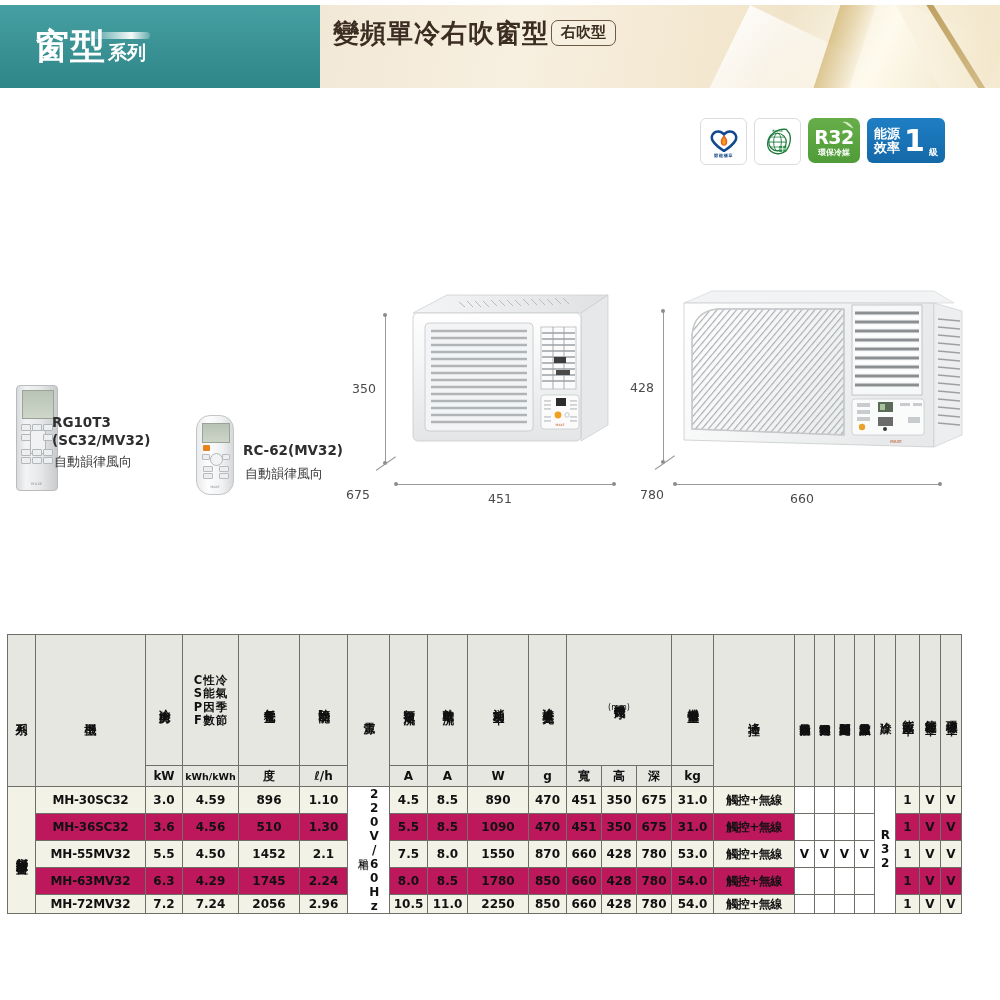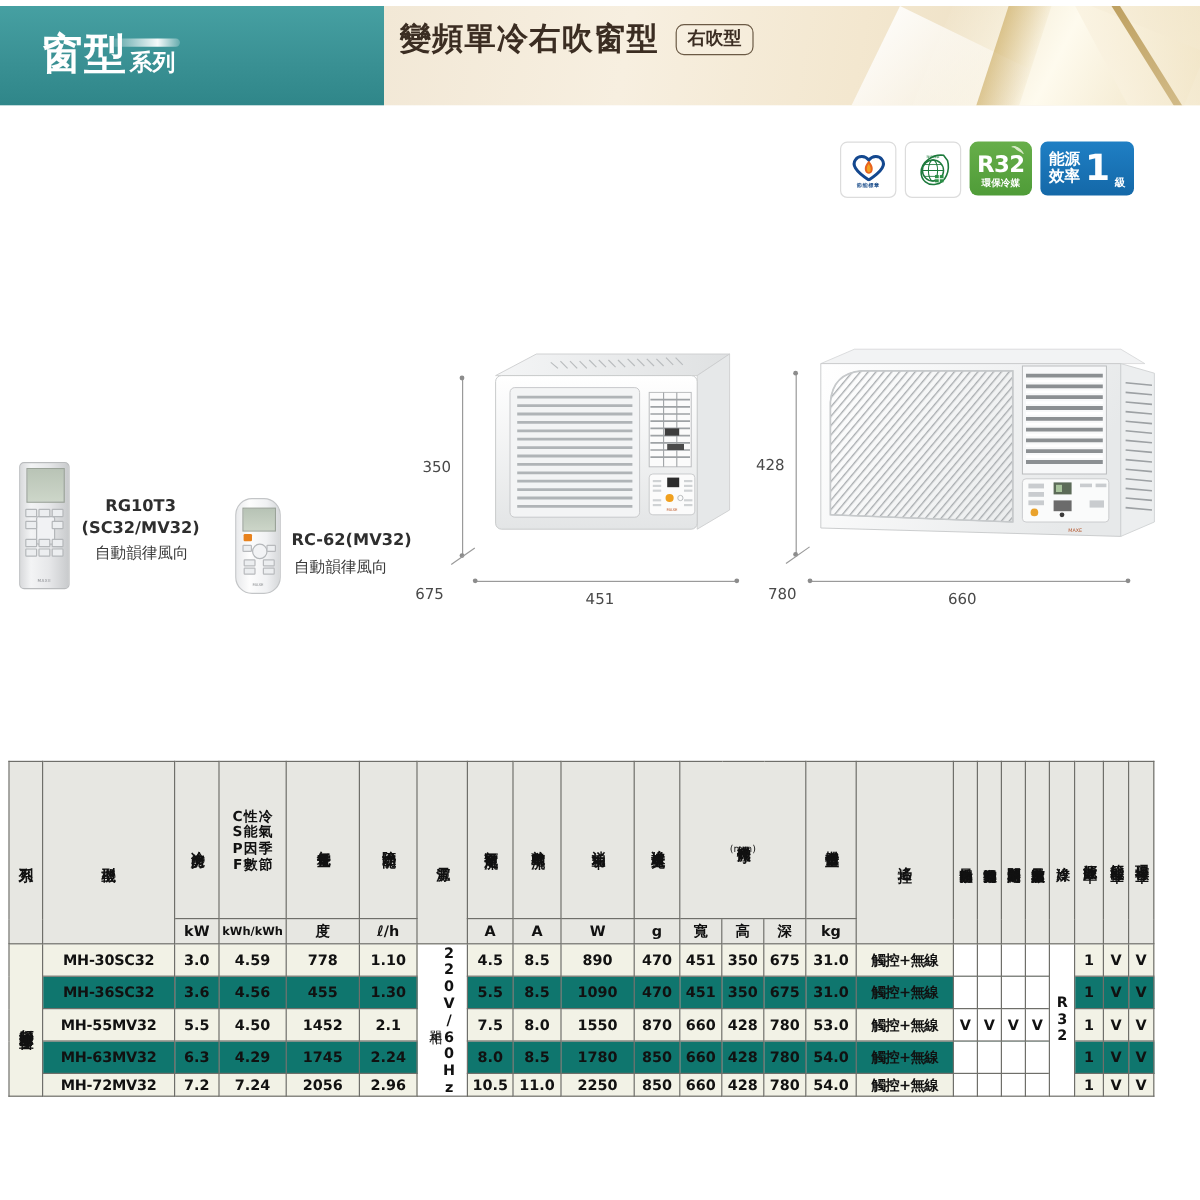--- a/index.html
+++ b/index.html
@@ -62,21 +62,21 @@
       transform:rotate(26deg);}
   .title-row{
     position:absolute;left:13px;top:15px;display:flex;align-items:center;
   }
   .title-main{
     font-family:"DejaVu Sans","Liberation Sans",sans-serif;
     font-weight:bold;font-size:26px;color:#3b2d22;letter-spacing:1px;
     line-height:1;
   }
   .title-badge{
-    margin-left:14px;
+    margin-left:2px;
     border:1.6px solid #6b5a45;border-radius:7px;
     padding:4px 9px 5px 9px;
     font-family:"DejaVu Sans","Liberation Sans",sans-serif;
     font-weight:bold;font-size:15px;color:#3b2d22;line-height:1;
     background:rgba(255,255,255,.12);
   }
   
   .badges{position:absolute;left:700px;top:118px;display:flex;gap:7px;align-items:flex-start;}
   .badge{
     width:45px;height:45px;border-radius:6px;background:#ffffff;
@@ -168,21 +168,21 @@
   }
   .vtext{
     writing-mode:vertical-rl;text-orientation:upright;
     letter-spacing:1px;line-height:1.02;margin:0 auto;
     display:inline-block;
   }
   .vtext-s{writing-mode:vertical-rl;text-orientation:upright;letter-spacing:0px;line-height:1;}
   .hdr-unit{height:20px;font-weight:bold;font-size:13px;background:#e7e7e2;}
   .hdr-unit.small{font-size:9.5px;}
   .rowA{background:#f2f2e6;}
-  .rowB{background:#0f766e;}
+  .rowB{background:#be185d;}
   .model{font-size:13.5px;font-weight:bold;letter-spacing:-.2px;}
   .num{font-size:12.5px;font-weight:bold;}
   .rc-cell{font-size:12px;font-weight:bold;letter-spacing:-.5px;}
   .vcell{font-size:13px;font-weight:bold;}
   .mm{font-size:8px;font-weight:normal;}
   .pwr-inner{display:flex;align-items:center;justify-content:center;height:100%;}
   .pwr-a{writing-mode:vertical-rl;text-orientation:upright;font-size:11px;line-height:1.05;letter-spacing:0px;}
   .pwr-b{writing-mode:vertical-rl;text-orientation:upright;font-size:12px;line-height:1.0;letter-spacing:0px;font-weight:bold;}
   .ref-v{writing-mode:vertical-rl;text-orientation:upright;font-size:12px;font-weight:bold;line-height:1.05;}
   .series-v{writing-mode:vertical-rl;text-orientation:upright;font-size:12px;font-weight:bold;line-height:1.1;letter-spacing:1px;}
@@ -269,21 +269,21 @@
         <i style="left:22px;top:10px;width:8px;height:5px;"></i>
       <i style="left:0;top:25px;width:8px;height:5px;"></i>
         <i style="left:11px;top:25px;width:8px;height:5px;"></i>
         <i style="left:22px;top:25px;width:8px;height:5px;"></i>
       <i style="left:0;top:33px;width:8px;height:5px;"></i>
         <i style="left:11px;top:33px;width:8px;height:5px;"></i>
         <i style="left:22px;top:33px;width:8px;height:5px;"></i>
     </div>
     <div class="brand">MAXE</div>
   </div>
-  <div class="rc-label" style="left:68px;top:158px;text-align:center;">
+  <div class="rc-label" style="left:52px;top:158px;">
     <div class="rc-code">RG10T3</div>
     <div class="rc-code">(SC32/MV32)</div>
     <div class="rc-sub" style="margin-top:4px;margin-left:2px;">自動韻律風向</div>
   </div>
 
   <div class="remote2">
     <div class="scr"></div>
     <div class="obtn"></div>
     <div class="circ"></div>
     <div class="bgrid">
@@ -582,21 +582,21 @@
       <td class="hdr-unit">深</td>
       <td class="hdr-unit">kg</td>
     </tr>
   </thead>
   <tbody id="tbody">
       <tr class="rowA" style="height: 26px;">
         <td rowspan="5" class="rowA"><span class="series-v">變頻冷專窗型</span></td>
         <td class="model">MH-30SC32</td>
         <td class="num">3.0</td>
         <td class="num">4.59</td>
-        <td class="num">778</td>
+        <td class="num">896</td>
         <td class="num">1.10</td>
         <td rowspan="5" style="background: rgb(255, 255, 255);">
           <span class="pwr-inner">
             <span class="pwr-a">單相</span>
             <span class="pwr-b">220V/60Hz</span>
           </span>
         </td>
         <td class="num">4.5</td>
         <td class="num">8.5</td>
         <td class="num">890</td>
@@ -612,21 +612,21 @@
         <td class="vcell" style="background: rgb(255, 255, 255);"></td>
         <td rowspan="5" style="background: rgb(255, 255, 255);"><span class="ref-v">R32</span></td>
         <td class="vcell">1</td>
         <td class="vcell">V</td>
         <td class="vcell">V</td>
       </tr>
       <tr class="rowB" style="height: 26px;">
         <td class="model">MH-36SC32</td>
         <td class="num">3.6</td>
         <td class="num">4.56</td>
-        <td class="num">455</td>
+        <td class="num">510</td>
         <td class="num">1.30</td>
         <td class="num">5.5</td>
         <td class="num">8.5</td>
         <td class="num">1090</td>
         <td class="num">470</td>
         <td class="num">451</td>
         <td class="num">350</td>
         <td class="num">675</td>
         <td class="num">31.0</td>
         <td class="rc-cell">觸控+無線</td>

